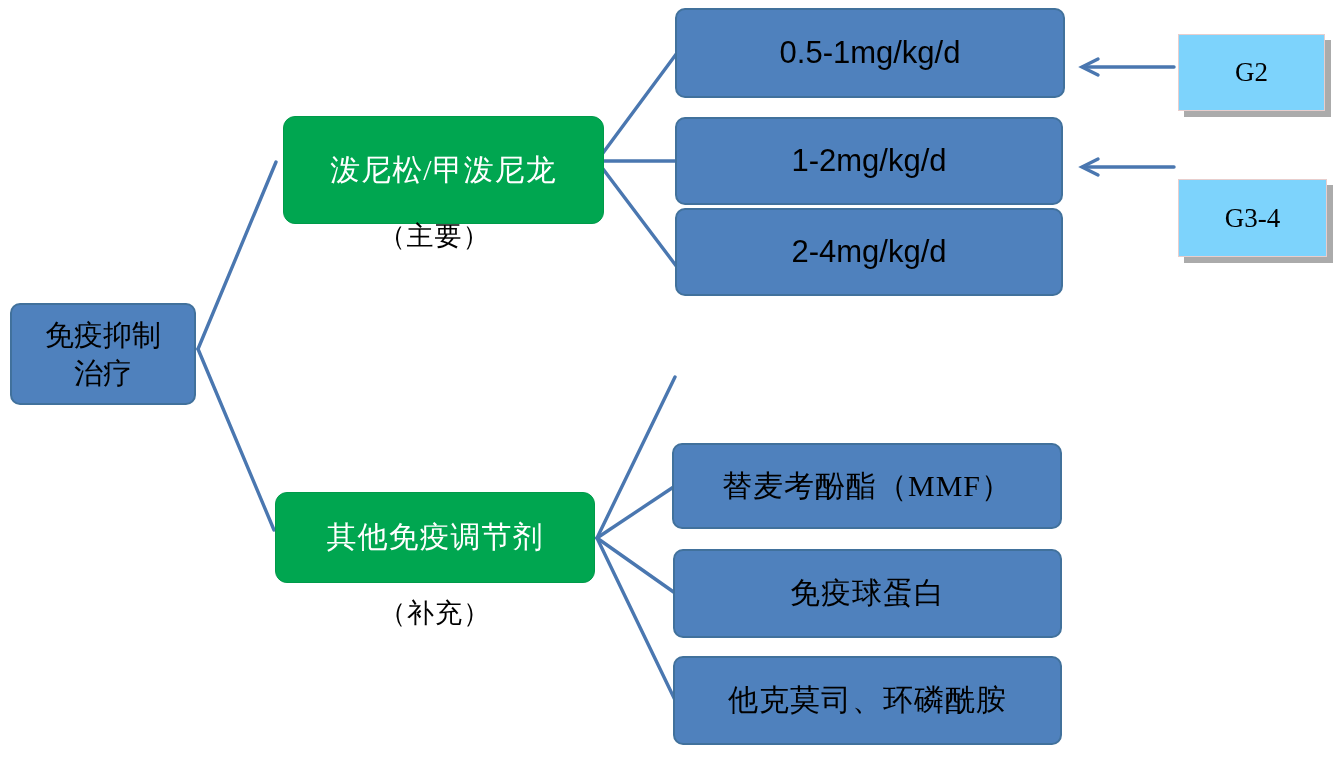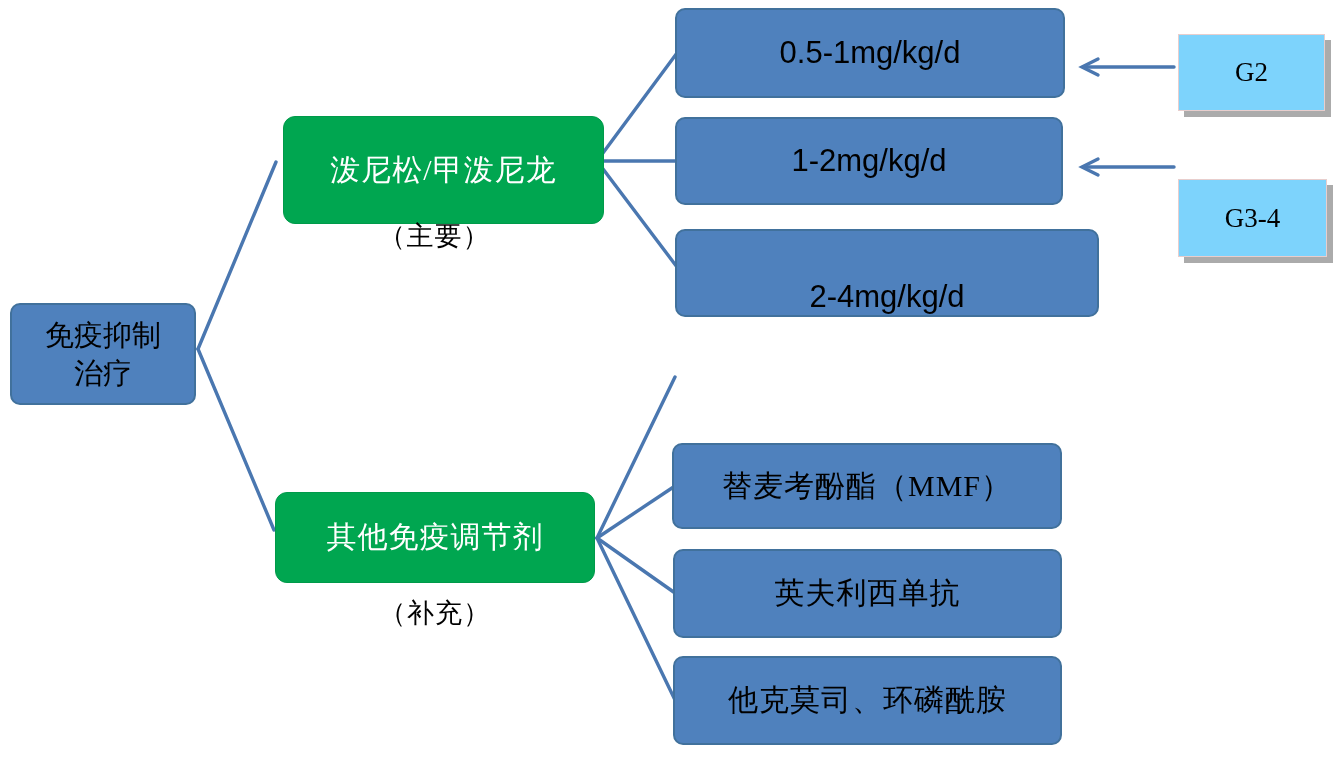--- a/index.html
+++ b/index.html
@@ -100,39 +100,39 @@
     <span>泼尼松/甲泼尼龙</span>
   </div>
   <div class="note" style="left:274px; top:218px; width:321px;font-family:Liberation Mono, monospace;">（主要）</div>
 
   <div class="box node-blue dose-text" style="left:675px; top:8px; width:390px; height:90px;">
     <span>0.5-1mg/kg/d</span>
   </div>
   <div class="box node-blue dose-text" style="left:675px; top:117px; width:388px; height:88px;">
     <span>1-2mg/kg/d</span>
   </div>
-  <div class="box node-blue dose-text" style="left:675px; top:229px; width:424px; height:88px;align-items:flex-end;">
+  <div class="box node-blue dose-text" style="left:675px; top:208px; width:388px; height:88px;">
     <span>2-4mg/kg/d</span>
   </div>
 
   <div class="box node-pink grade-text" style="left:1178px; top:34px; width:147px; height:77px;">
     <span>G2</span>
   </div>
   <div class="box node-pink grade-text" style="left:1178px; top:135px; width:149px; height:78px;margin-top:44px;">
     <span>G3-4</span>
   </div>
 
   <div class="box node-green cn-label" style="left:275px; top:492px; width:320px; height:91px;justify-content:center;">
     <span>其他免疫调节剂</span>
   </div>
   <div class="note" style="left:275px; top:595px; width:320px;">（补充）</div>
 
   <div class="box node-blue cn-label" style="left:672px; top:443px; width:390px; height:86px;text-align:right;">
     <span>替麦考酚酯（MMF）</span>
   </div>
   <div class="box node-blue cn-label" style="left:673px; top:549px; width:389px; height:89px;">
-    <span>英夫利西单抗</span>
+    <span>免疫球蛋白</span>
   </div>
   <div class="box node-blue cn-label" style="left:673px; top:656px; width:389px; height:89px;">
     <span>他克莫司、环磷酰胺</span>
   </div>
 
 </div>
 
 </body></html>

